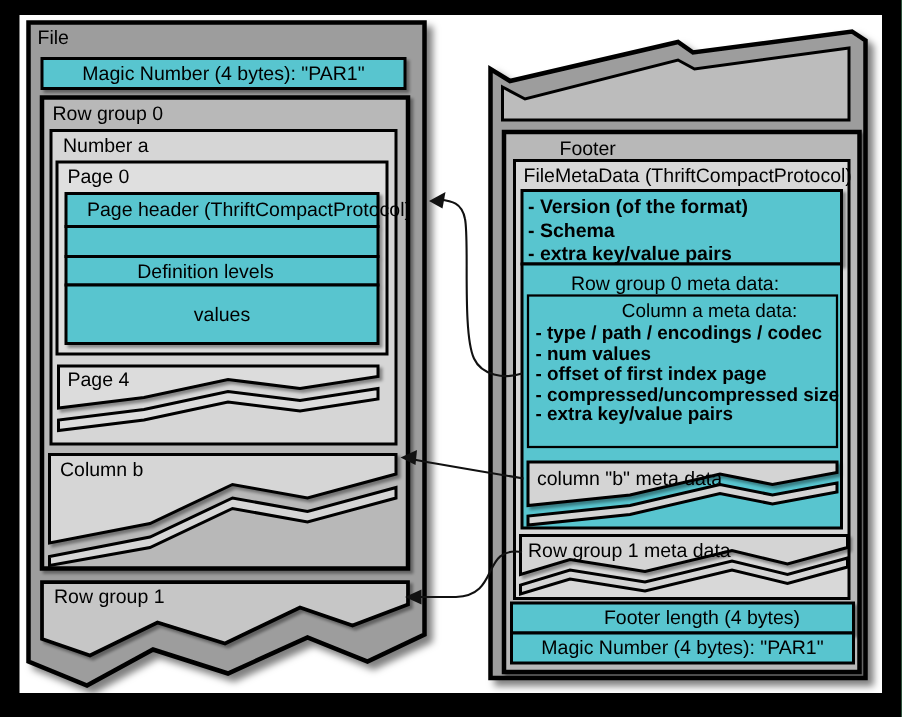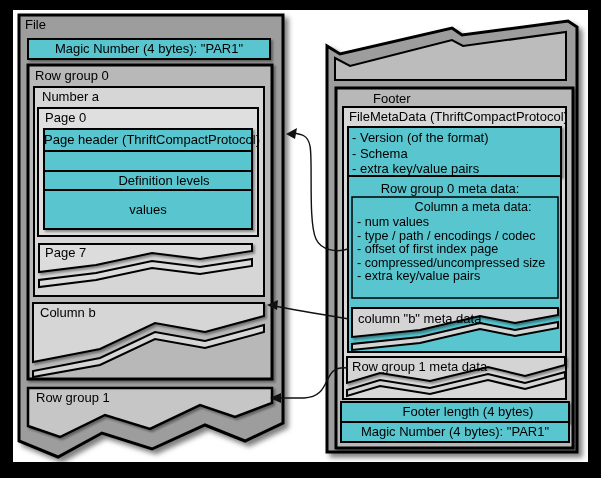--- a/index.html
+++ b/index.html
@@ -3,21 +3,21 @@
 <meta charset="utf-8">
 <style>
   html,body{margin:0;padding:0;background:#000;}
   .stage{
     position:relative;width:601px;height:478px;background:#22c55e;overflow:hidden;
     font-family:"Liberation Sans","DejaVu Sans",sans-serif;color:#000;
   }
   .stage svg{position:absolute;left:0;top:0;}
   .lbl{position:absolute;font-size:13px;line-height:14px;white-space:nowrap;}
   .ctr{position:absolute;text-align:center;font-size:13px;white-space:nowrap;}
-  .items{position:absolute;font-size:12.6px;line-height:13.6px;white-space:nowrap;}
+  .items{position:absolute;font-size:12.6px;line-height:13.6px;white-space:nowrap;font-weight:bold;}
 </style>
 </head>
 <body>
 
 <div class="stage">
 
   <svg width="601" height="478" viewBox="0 0 601 478">
     <defs>
       <filter id="dsb" x="-15%" y="-15%" width="135%" height="135%">
         <feDropShadow dx="4" dy="4" stdDeviation="2.6" flood-color="#000" flood-opacity="0.5"></feDropShadow>
@@ -90,39 +90,39 @@
       <path d="M348,368 C320,364 334,397 304,398 C294,398 284,398 277,398" fill="none" stroke="#111" stroke-width="1.4"></path>
       <polygon points="270,398 281,393 281,403" fill="#111"></polygon>
     </g>
   </svg>
 
   <div class="lbl" style="left:25px;top:18px;">File</div>
   <div class="ctr" style="left:28px;top:39px;width:242px;line-height:20px;">Magic Number (4 bytes): "PAR1"</div>
   <div class="lbl" style="left:35px;top:69px;">Row group 0</div>
   <div class="lbl" style="left:42px;top:90px;">Number a</div>
   <div class="lbl" style="left:45px;top:111px;">Page 0</div>
-  <div class="ctr" style="left:44px;top:129px;width:208px;line-height:22px;">Page header (ThriftCompactProtocol)</div>
-  <div class="ctr" style="left:60px;top:171px;width:208px;line-height:19px;">Definition levels</div>
+  <div class="ctr" style="left:44px;top:129px;width:244px;line-height:22px;">Page header (ThriftCompactProtocol)</div>
+  <div class="ctr" style="left:33px;top:171px;width:208px;line-height:19px;">Definition levels</div>
   <div class="ctr" style="left:44px;top:190px;width:208px;line-height:39px;">values</div>
-  <div class="lbl" style="left:45px;top:246px;">Page 7</div>
+  <div class="lbl" style="left:45px;top:246px;">Page 4</div>
   <div class="lbl" style="left:40px;top:306px;">Column b</div>
   <div class="lbl" style="left:36px;top:391px;">Row group 1</div>
 
   <div class="lbl" style="left:344px;top:92px;margin-left:29px;">Footer</div>
   <div class="lbl" style="left:349px;top:110px;">FileMetaData (ThriftCompactProtocol)</div>
   <div class="items" style="left:352px;top:130px;font-size:13px;line-height:15.5px;">
     <div>- Version (of the format)</div>
     <div>- Schema</div>
     <div>- extra key/value pairs</div>
   </div>
   <div class="ctr" style="left:348px;top:181px;width:204px;">Row group 0 meta data:</div>
   <div class="ctr" style="left:352px;top:200px;width:242px;font-size:12.6px;">Column a meta data:</div>
   <div class="items" style="left:357px;top:216px;">
+    <div>- type / path / encodings / codec</div>
     <div>- num values</div>
-    <div>- type / path / encodings / codec</div>
     <div>- offset of first index page</div>
     <div>- compressed/uncompressed size</div>
     <div>- extra key/value pairs</div>
   </div>
   <div class="lbl" style="left:358px;top:312px;">column "b" meta data</div>
   <div class="lbl" style="left:352px;top:360px;">Row group 1 meta data</div>
   <div class="ctr" style="left:341px;top:402px;width:254px;line-height:20px;">Footer length (4 bytes)</div>
   <div class="ctr" style="left:341px;top:422px;width:228px;line-height:20px;">Magic Number (4 bytes): "PAR1"</div>
 
 </div>

